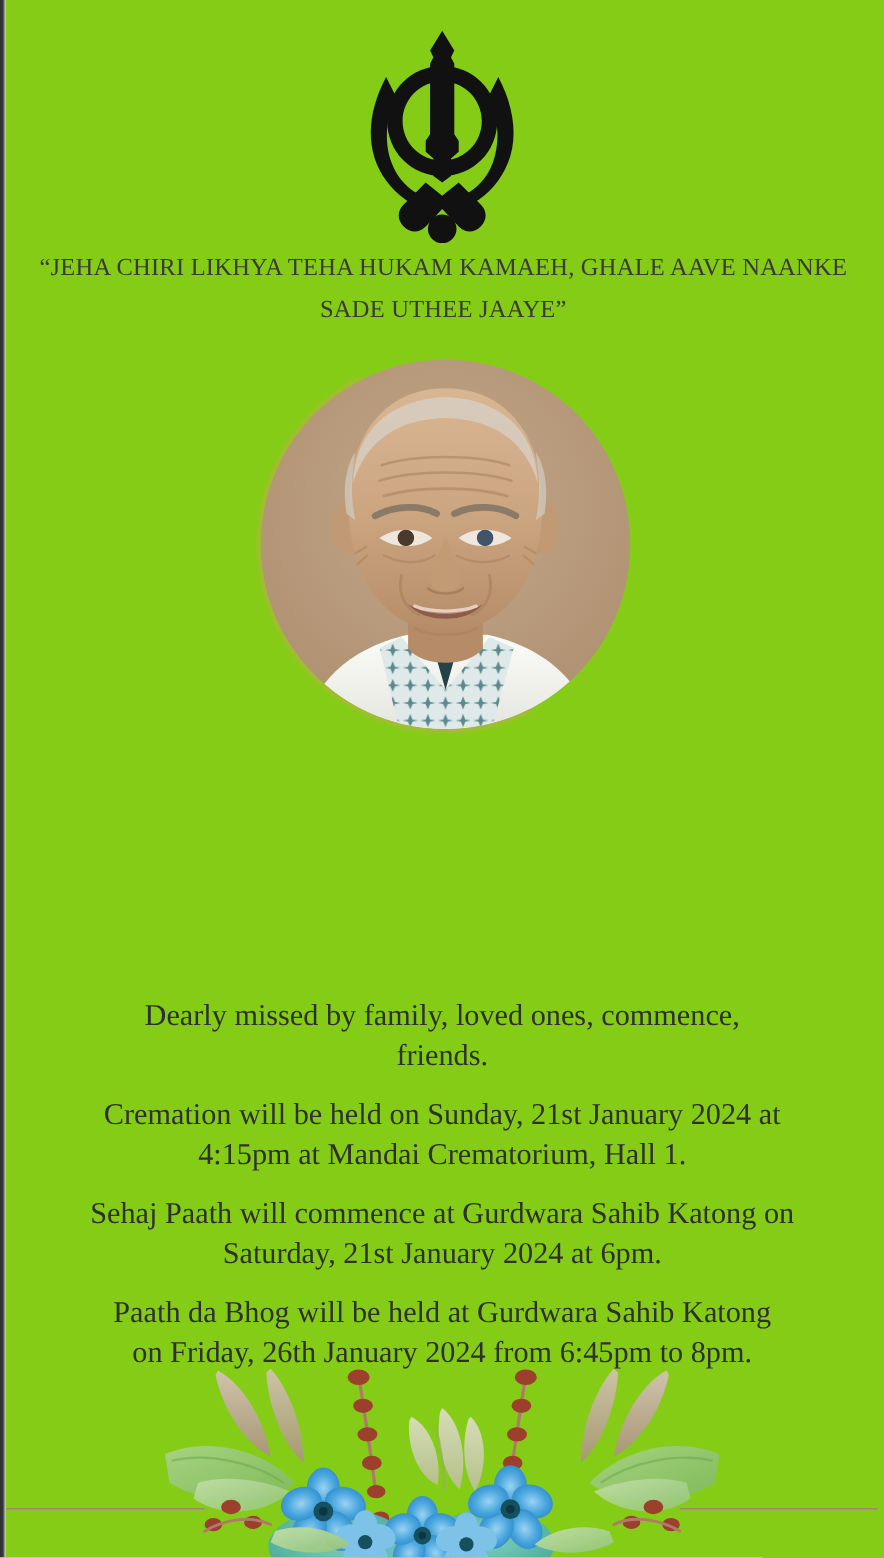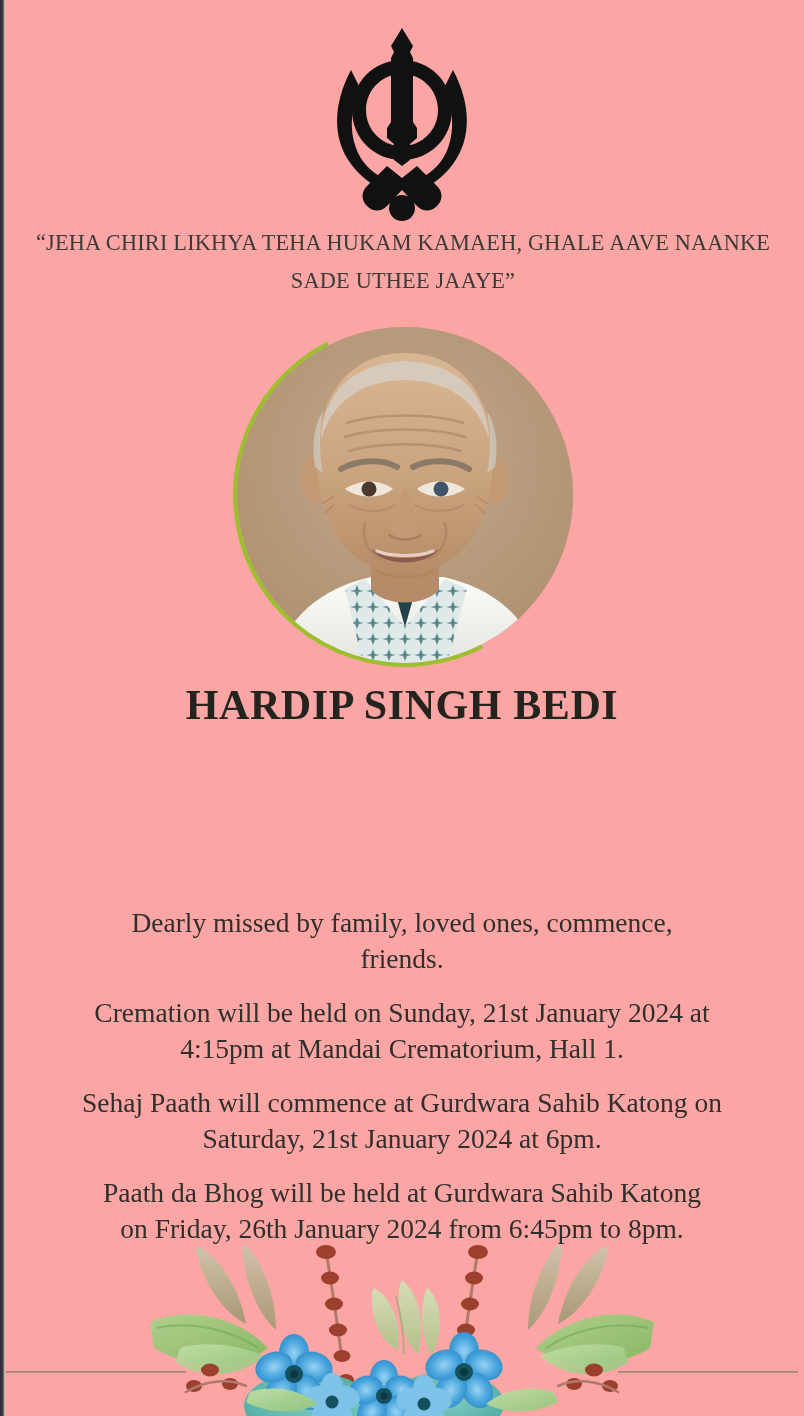--- a/index.html
+++ b/index.html
@@ -13,21 +13,21 @@
     background: #f4f3ea;
     font-family: "Liberation Serif", "DejaVu Serif", serif;
     color: #2b2b28;
     overflow: hidden;
     position: relative;
   }
 
   .card {
     position: absolute;
     inset: 0;
-    background: #fca5a5;
+    background: #84cc16;
     overflow: hidden;
     text-decoration: underline;
   }
 
   
   .edge-left {
     position: absolute;
     left: 0;
     top: 0;
     width: 5px;
@@ -246,21 +246,20 @@
 
         <path d="M134 222 C150 234 186 234 202 222 C188 240 148 240 134 222 Z" fill="#8e5a4b"></path>
         <path d="M140 224 C154 230 182 230 196 224" stroke="#e6cfc2" stroke-width="3" fill="none" stroke-linecap="round"></path>
 
         <path d="M140 244 C152 252 184 252 196 244" stroke="#a87f5c" stroke-width="2.4" fill="none" stroke-linecap="round" opacity="0.5"></path>
       </svg>
     </div>
     <div class="portrait-ring"></div>
   </div>
 
-  <div class="name">HARDIP SINGH BEDI</div>
 
 
   <div class="body-block b-missed">Dearly missed by family, loved ones, commence,
 friends.</div>
 
   <div class="body-block b-cremation">Cremation will be held on Sunday, 21st January 2024 at
 4:15pm at Mandai Crematorium, Hall 1.</div>
 
   <div class="body-block b-sehaj">Sehaj Paath will commence at Gurdwara Sahib Katong on
 Saturday, 21st January 2024 at 6pm.</div>

